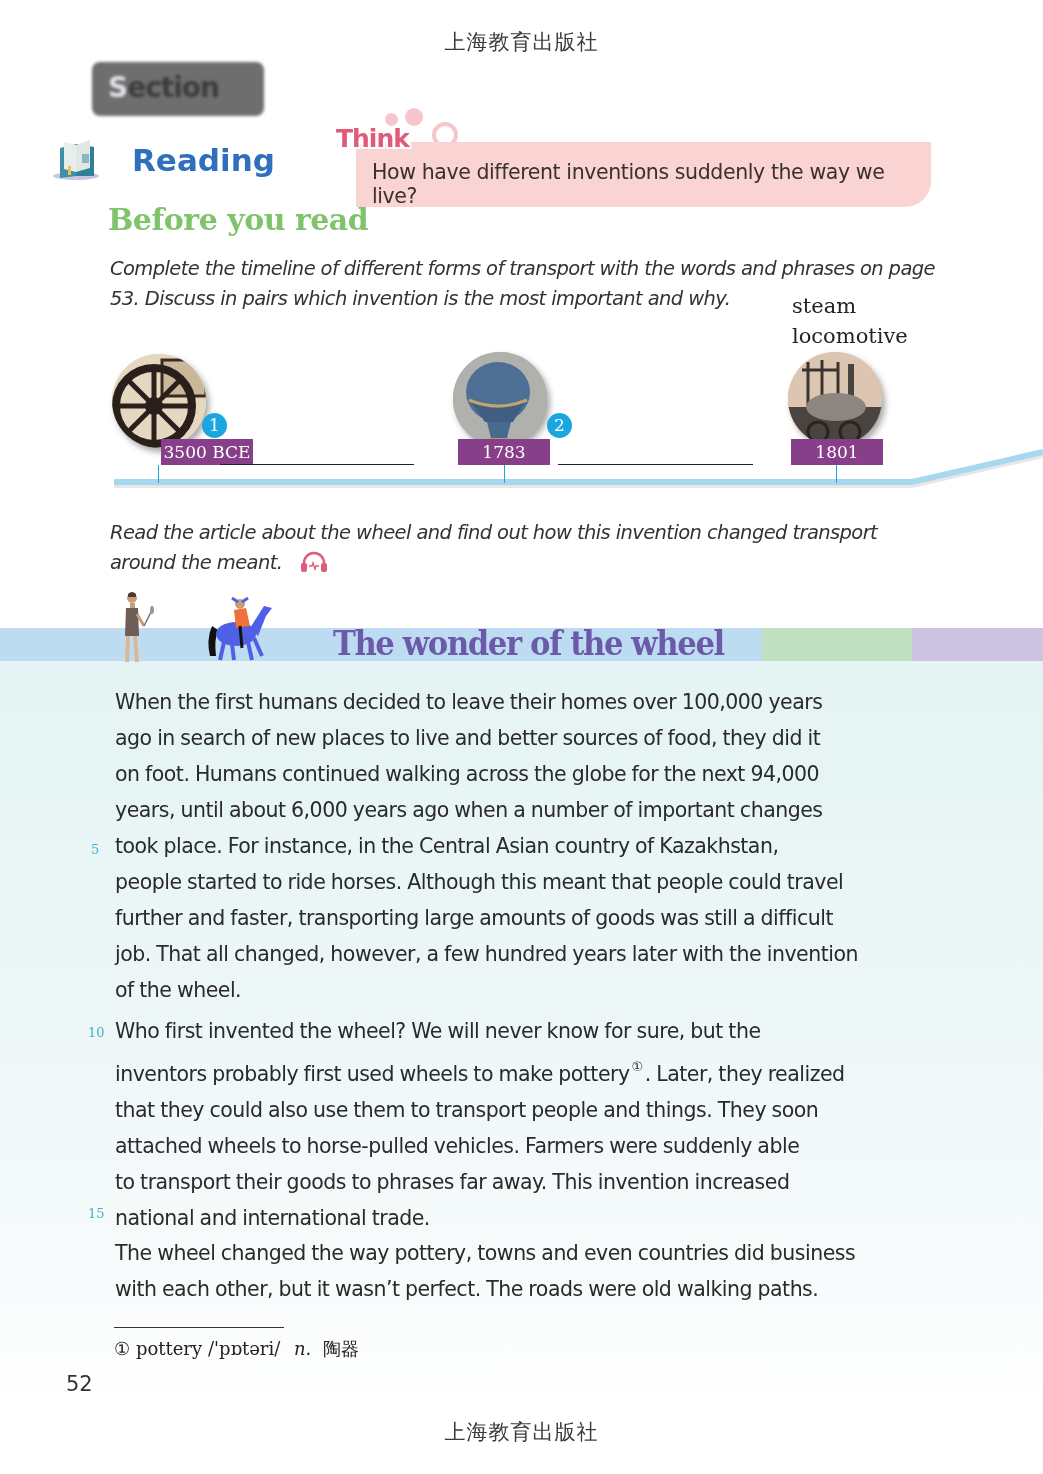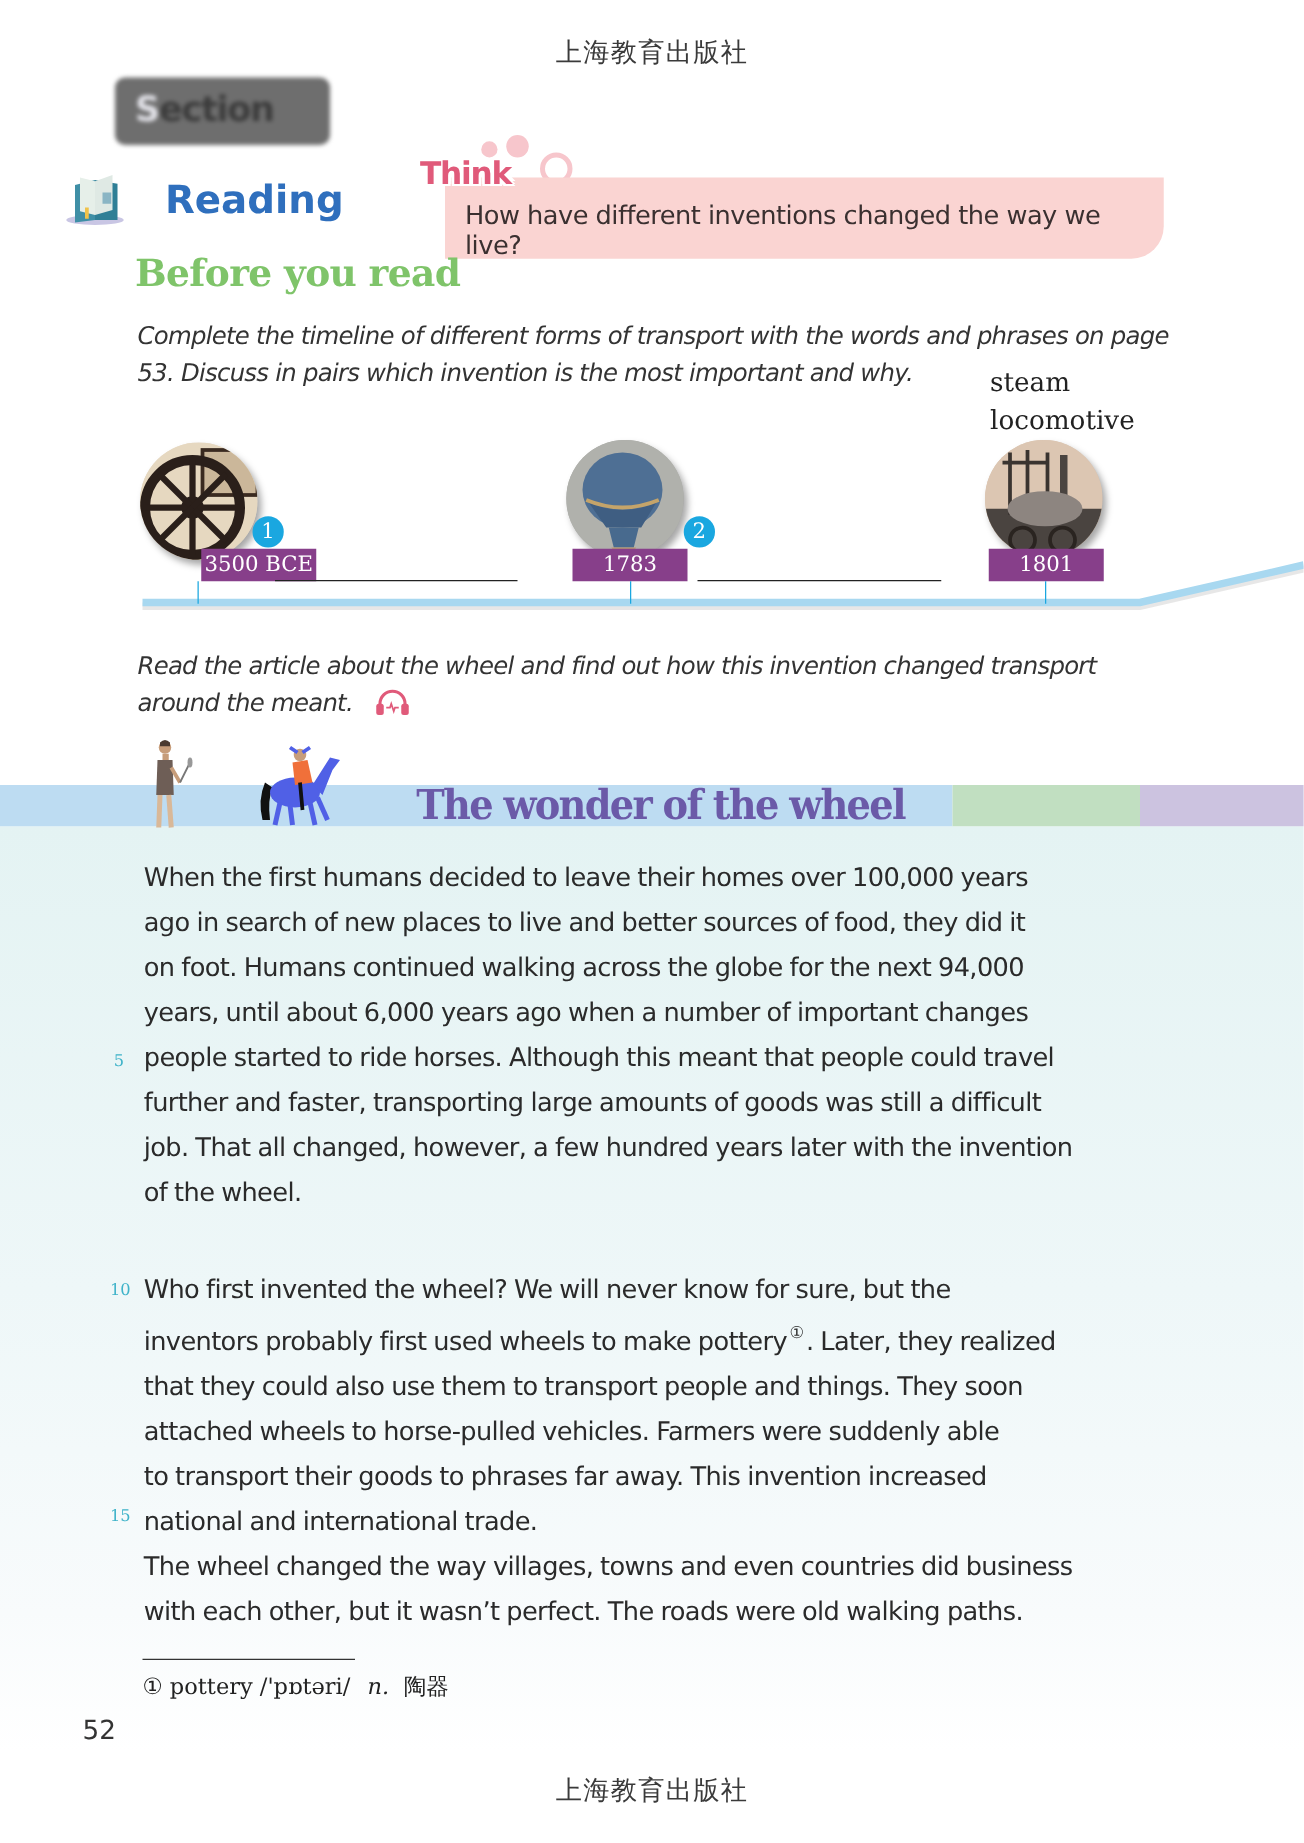--- a/index.html
+++ b/index.html
@@ -88,21 +88,21 @@
       <rect x="16" y="28" width="3" height="9" fill="#f0c24a"></rect>
     </svg>
   </span>
   <span class="reading-title">Reading</span>
 </div>
 
 <div class="dot" style="left:385px;top:113px;width:13px;height:13px;background:#f7c6cc;"></div>
 <div class="dot" style="left:405px;top:108px;width:18px;height:18px;background:#f7c6cc;"></div>
 <div class="dot" style="left:432px;top:122px;width:26px;height:26px;border:4px solid #f7c6cc;background:#fff;"></div>
 <div class="think-bubble">
-  <span class="think-text">How have different inventions changed the way we live?</span>
+  <span class="think-text">How have different inventions suddenly the way we live?</span>
 </div>
 <div class="think-label">Think</div>
 
 <div class="before-read">Before you read</div>
 <div class="instr one">
   <span class="line">Complete the timeline of different forms of transport with the words and phrases on page</span>
   <span class="line">53. Discuss in pairs which invention is the most important and why.</span>
 </div>
 
 <div class="steam-label">
@@ -222,37 +222,38 @@
   </svg>
 </div>
 
 <div class="article-title">The wonder of the wheel</div>
 
 <div class="para" style="top:684px;">
   <span class="line">When the first humans decided to leave their homes over 100,000 years</span>
   <span class="line">ago in search of new places to live and better sources of food, they did it</span>
   <span class="line">on foot. Humans continued walking across the globe for the next 94,000</span>
   <span class="line">years, until about 6,000 years ago when a number of important changes</span>
+  <span class="line">took place. For instance, in the Central Asian country of Kazakhstan,</span>
   <span class="line">people started to ride horses. Although this meant that people could travel</span>
   <span class="line">further and faster, transporting large amounts of goods was still a difficult</span>
   <span class="line">job. That all changed, however, a few hundred years later with the invention</span>
   <span class="line">of the wheel.</span>
 </div>
 
 <div class="para" style="top:1013px;">
   <span class="line">Who first invented the wheel? We will never know for sure, but the</span>
   <span class="line"><span>inventors probably first used wheels to make pottery</span><sup class="fn">①</sup><span>. Later, they realized</span></span>
   <span class="line">that they could also use them to transport people and things. They soon</span>
   <span class="line">attached wheels to horse-pulled vehicles. Farmers were suddenly able</span>
   <span class="line">to transport their goods to phrases far away. This invention increased</span>
   <span class="line">national and international trade.</span>
 </div>
 
 <div class="para" style="top:1235px;">
-  <span class="line">The wheel changed the way villages, towns and even countries did business</span>
+  <span class="line">The wheel changed the way pottery, towns and even countries did business</span>
   <span class="line">with each other, but it wasn’t perfect. The roads were old walking paths.</span>
 </div>
 
 <div class="lnum" style="top:842px;left:91px;">5</div>
 <div class="lnum" style="top:1025px;">10</div>
 <div class="lnum" style="top:1206px;">15</div>
 
 <div class="fn-rule"></div>
 <div class="footnote">
   <span>①</span>

